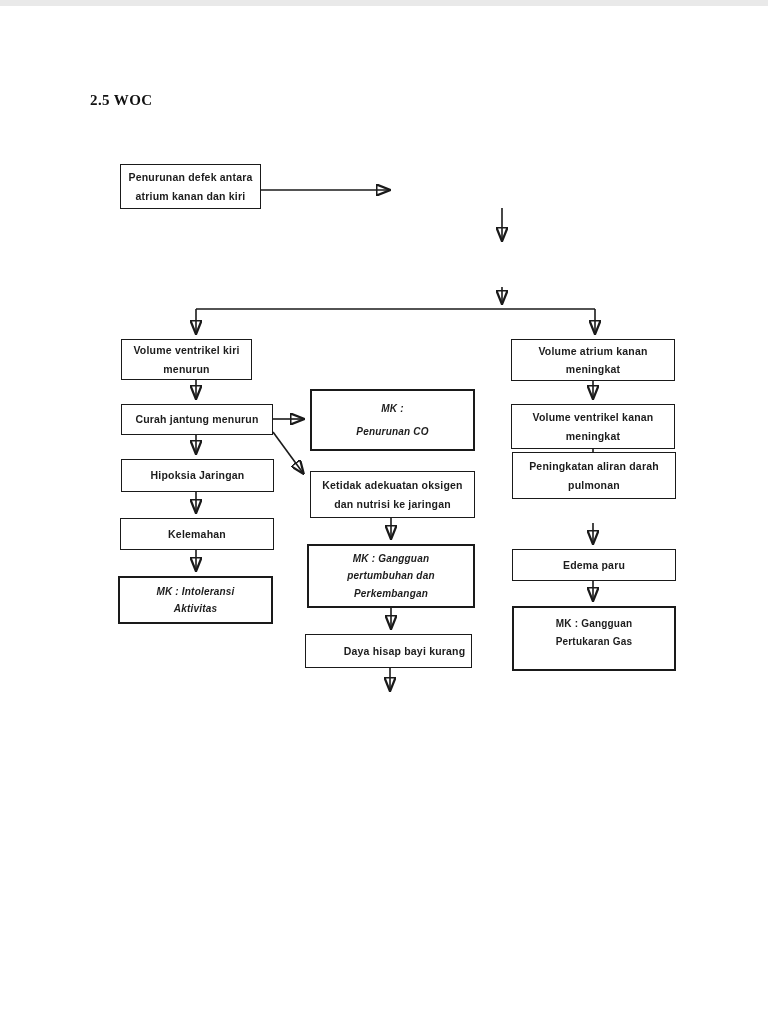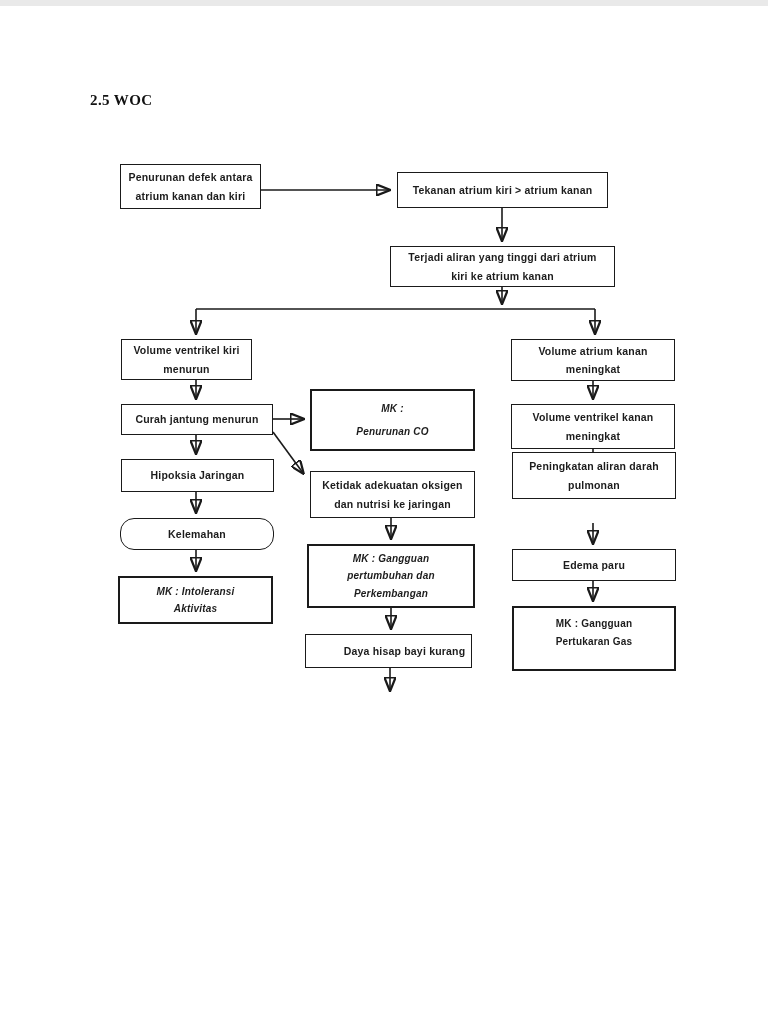--- a/index.html
+++ b/index.html
@@ -80,43 +80,36 @@
     <line x1="593" y1="443" x2="593" y2="464" marker-end="url(#arrow)"></line>
     <line x1="593" y1="517" x2="593" y2="537" marker-end="url(#arrow)"></line>
     <line x1="593" y1="575" x2="593" y2="594" marker-end="url(#arrow)"></line>
   </svg>
 
   <div class="node" style="left:120px;top:158px;width:141px;height:45px;">
     <span>Penurunan defek antara
 atrium kanan dan kiri</span>
   </div>
 
-  <div class="node" style="left:397px;top:166px;width:211px;height:36px;">
-    <span>Tekanan atrium kiri &gt; atrium kanan</span>
-  </div>
 
-  <div class="node" style="left:390px;top:240px;width:225px;height:41px;">
-    <span>Terjadi aliran yang tinggi dari atrium
-kiri ke atrium kanan</span>
-  </div>
 
   <div class="node" style="left:121px;top:333px;width:131px;height:41px;">
     <span>Volume ventrikel kiri
 menurun</span>
   </div>
 
   <div class="node" style="left:121px;top:398px;width:152px;height:31px;">
     <span>Curah jantung menurun</span>
   </div>
 
   <div class="node" style="left:121px;top:453px;width:153px;height:33px;">
     <span>Hipoksia Jaringan</span>
   </div>
 
-  <div class="node" style="left:120px;top:512px;width:154px;height:32px;border-radius:14px;">
+  <div class="node" style="left:120px;top:512px;width:154px;height:32px;">
     <span>Kelemahan</span>
   </div>
 
   <div class="node mk" style="left:118px;top:570px;width:155px;height:48px;">
     <span>MK : Intoleransi
 Aktivitas</span>
   </div>
 
   <div class="node mk wide-gap" style="left:310px;top:383px;width:165px;height:62px;">
     <span>MK :

